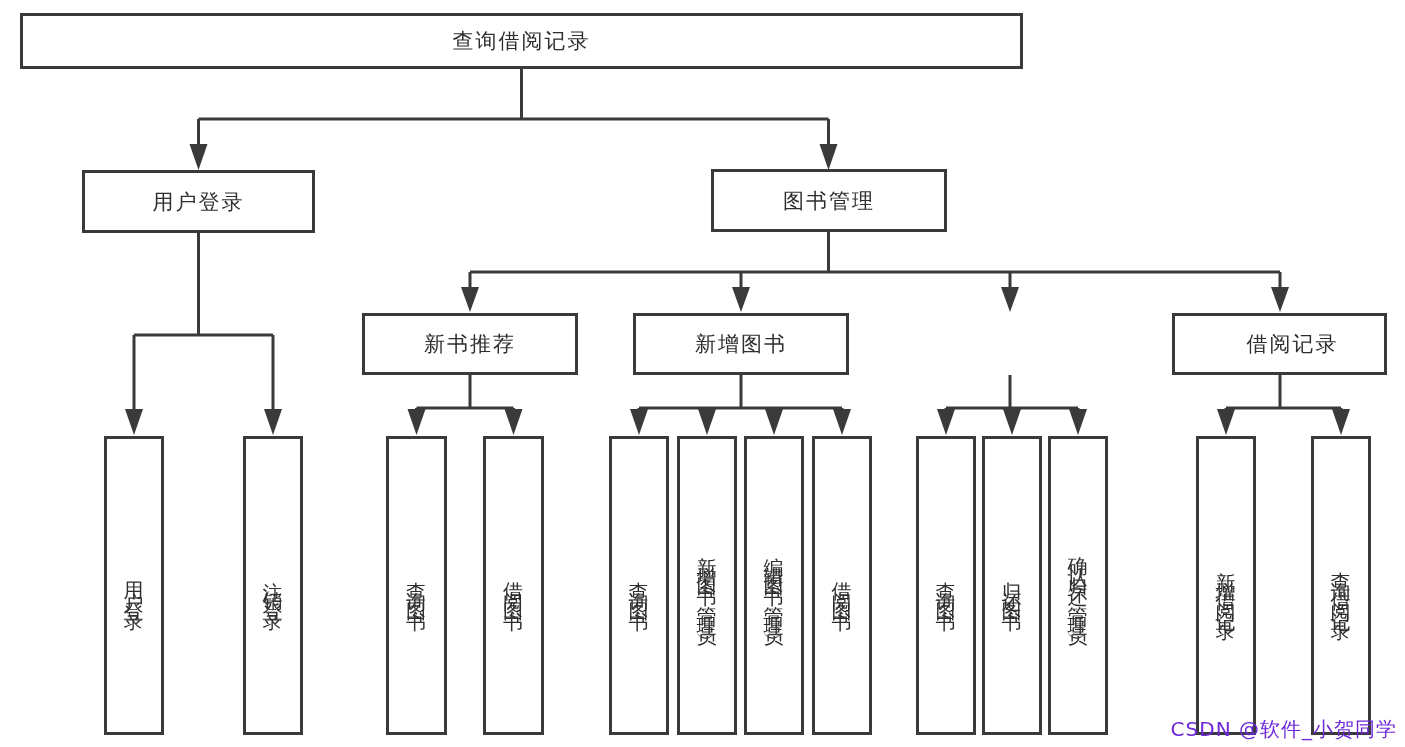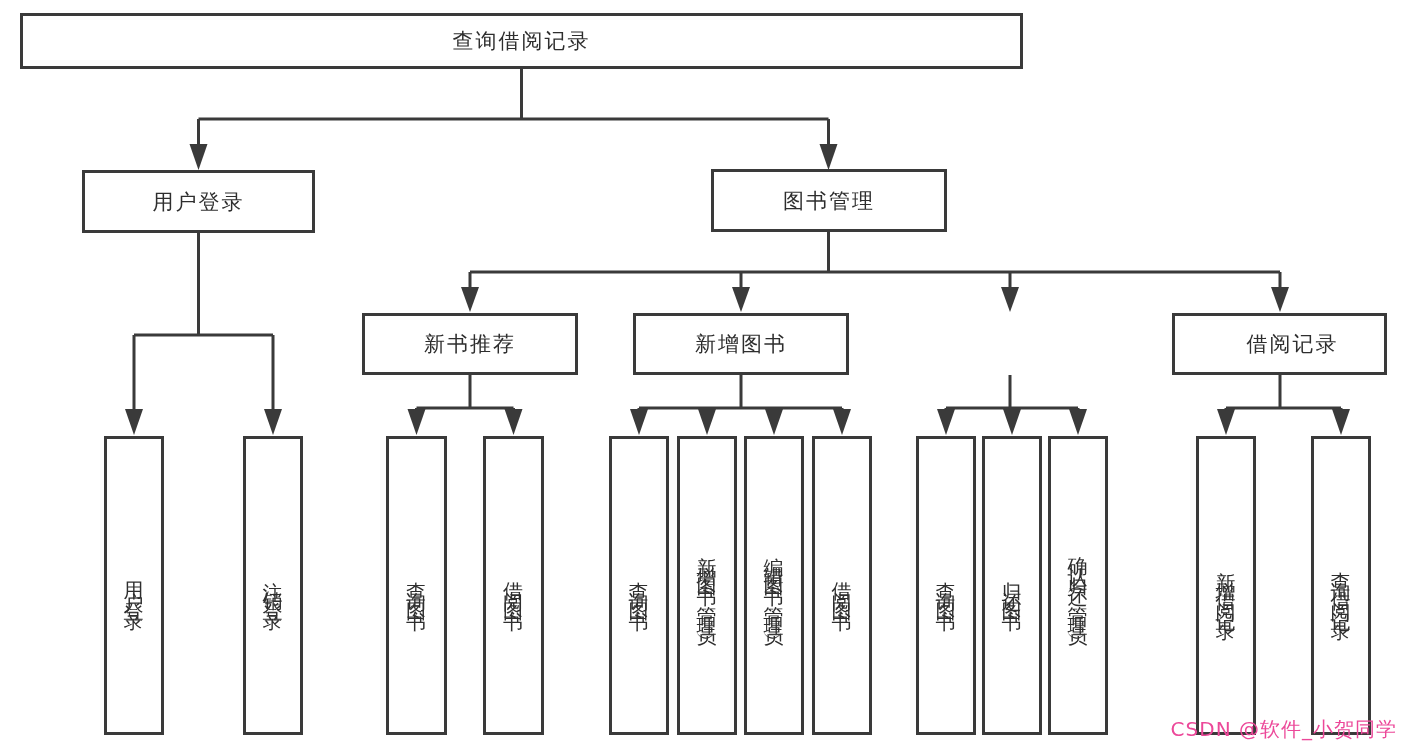--- a/index.html
+++ b/index.html
@@ -52,21 +52,21 @@
   .n-b8{left:812px;width:60px;}
   .n-b9{left:916px;width:60px;}
   .n-b10{left:982px;width:60px;}
   .n-b11{left:1048px;width:60px;}
   .n-b12{left:1196px;width:60px;}
   .n-b13{left:1311px;width:60px;}
   .watermark{
     position:absolute;
     right:8px;bottom:4px;
     font-size:20px;
-    color:#ec4899;
+    color:#6d28d9;
     letter-spacing:1px;
     z-index:3;
     white-space:nowrap;
     margin-top:24px;
   }
 </style>
 </head>
 <body>
 
 <div class="canvas">

